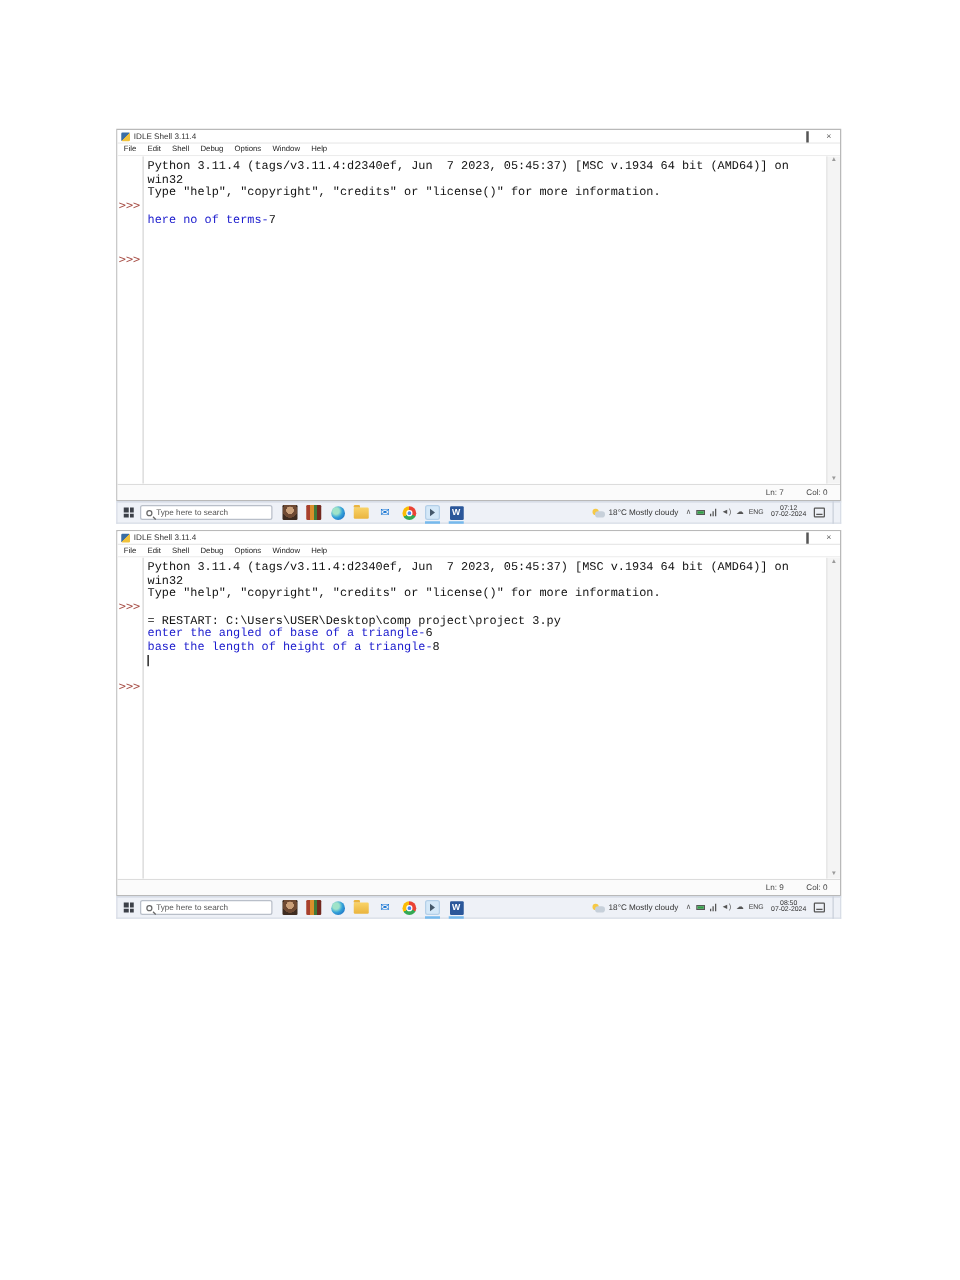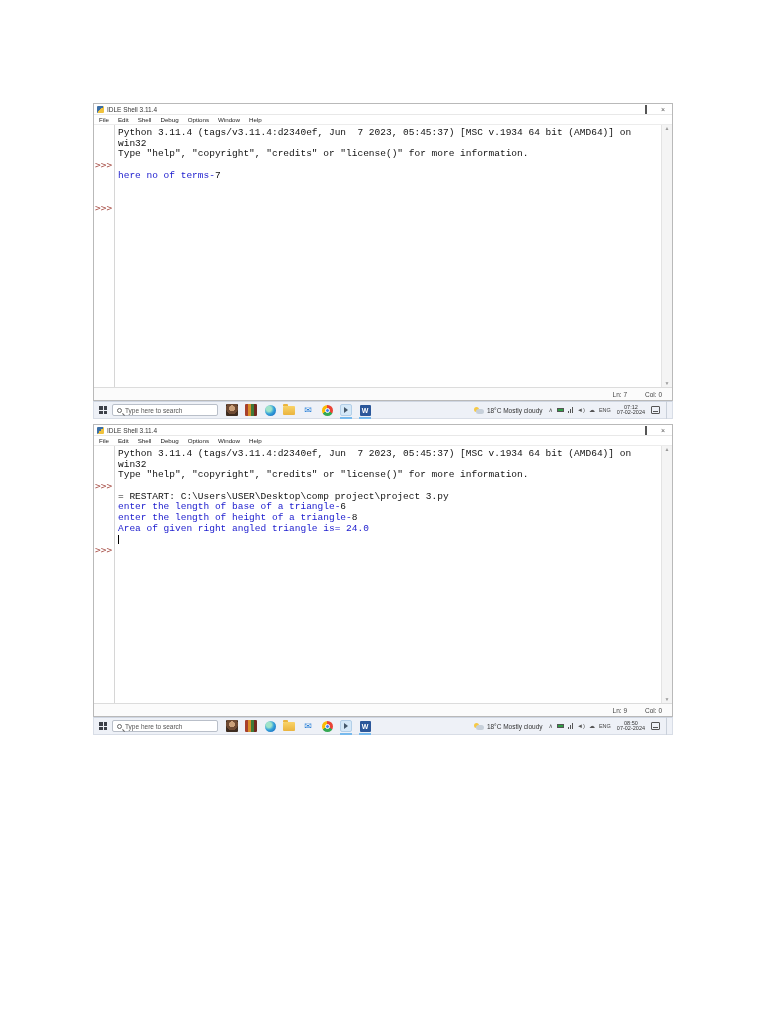--- a/index.html
+++ b/index.html
@@ -244,23 +244,22 @@
             <div class="g-row" style="color: rgb(168, 80, 72);"></div>
             <div class="g-row" style="color: rgb(168, 80, 72);"></div>
             <div class="g-row" style="color: rgb(168, 80, 72);">&gt;&gt;&gt;</div>
           </div>
         <div class="code-col">
             <div class="code-row"><span style="color: rgb(17, 17, 17);">Python 3.11.4 (tags/v3.11.4:d2340ef, Jun  7 2023, 05:45:37) [MSC v.1934 64 bit (AMD64)] on</span></div>
             <div class="code-row"><span style="color: rgb(17, 17, 17);">win32</span></div>
             <div class="code-row"><span style="color: rgb(17, 17, 17);">Type "help", "copyright", "credits" or "license()" for more information.</span></div>
             <div class="code-row"></div>
             <div class="code-row"><span style="color: rgb(17, 17, 17);">= RESTART: C:\Users\USER\Desktop\comp project\project 3.py</span></div>
-            <div class="code-row"><span style="color: rgb(26, 26, 205);">enter the length of base of a triangle-</span><span style="color: rgb(17, 17, 17);">6</span></div>
-            <div class="code-row"><span style="color: rgb(26, 26, 205);">enter the length of height of a triangle-</span><span style="color: rgb(17, 17, 17);">8</span></div>
-            <div class="code-row"><span style="color: rgb(26, 26, 205);">Area of given right angled triangle is= 24.0</span></div>
+            <div class="code-row"><span style="color: rgb(26, 26, 205);">enter the angled of base of a triangle-</span><span style="color: rgb(17, 17, 17);">6</span></div>
+            <div class="code-row"><span style="color: rgb(26, 26, 205);">base the length of height of a triangle-</span><span style="color: rgb(17, 17, 17);">8</span></div>
             <div class="code-row"><span class="cursor"></span></div>
           </div>
         <div class="scrollbar">
           <span class="sb-arrow">▲</span>
           <span class="sb-arrow">▼</span>
         </div>
       </div>
       <div class="statusbar">
         <span class="status-cell">Ln: 9</span>
         <span class="status-cell">Col: 0</span>

